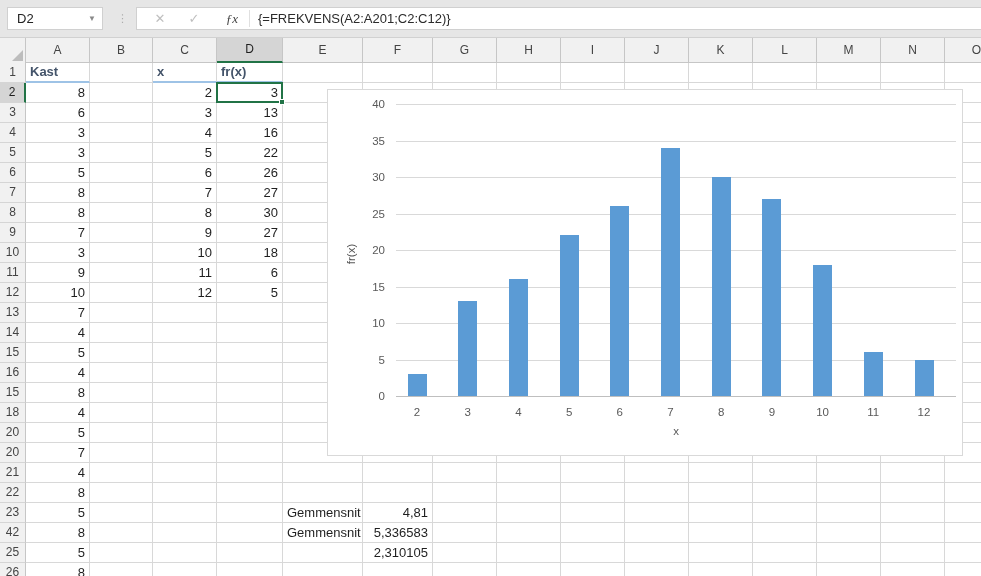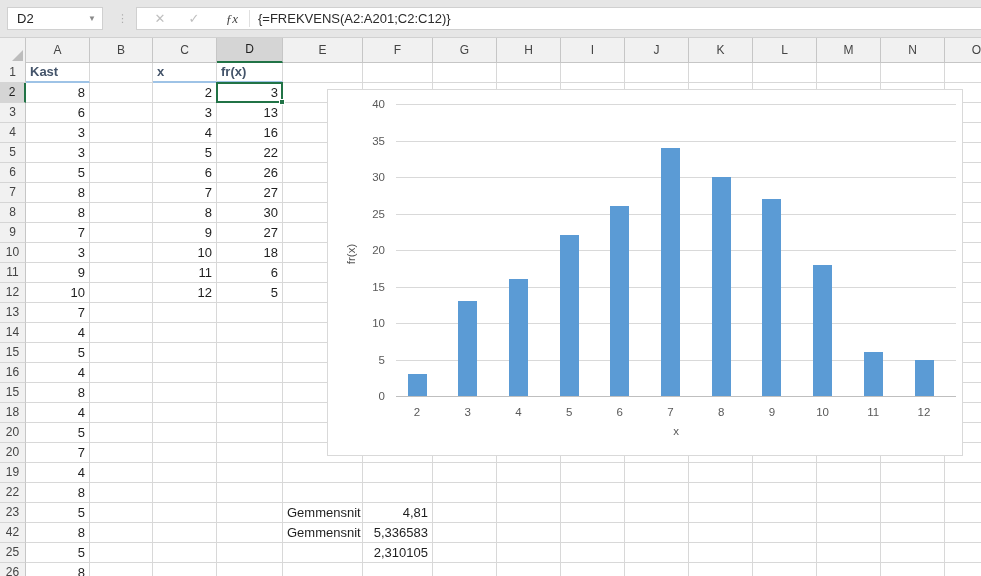--- a/index.html
+++ b/index.html
@@ -502,21 +502,21 @@
       <div class="cell" style="width: 64px;"></div>
       <div class="cell" style="width: 64px;"></div>
       <div class="cell" style="width: 64px;"></div>
       <div class="cell" style="width: 64px;"></div>
       <div class="cell" style="width: 64px;"></div>
       <div class="cell" style="width: 64px;"></div>
       <div class="cell" style="width: 64px;"></div>
       <div class="cell" style="width: 64px;"></div>
     </div>
     <div class="g-row">
-      <div class="row-h">19</div>
+      <div class="row-h">21</div>
       <div class="cell num" style="width: 64px;">4</div>
       <div class="cell" style="width: 63px;"></div>
       <div class="cell" style="width: 64px;"></div>
       <div class="cell" style="width: 66px;"></div>
       <div class="cell" style="width: 80px;"></div>
       <div class="cell" style="width: 70px;"></div>
       <div class="cell" style="width: 64px;"></div>
       <div class="cell" style="width: 64px;"></div>
       <div class="cell" style="width: 64px;"></div>
       <div class="cell" style="width: 64px;"></div>

